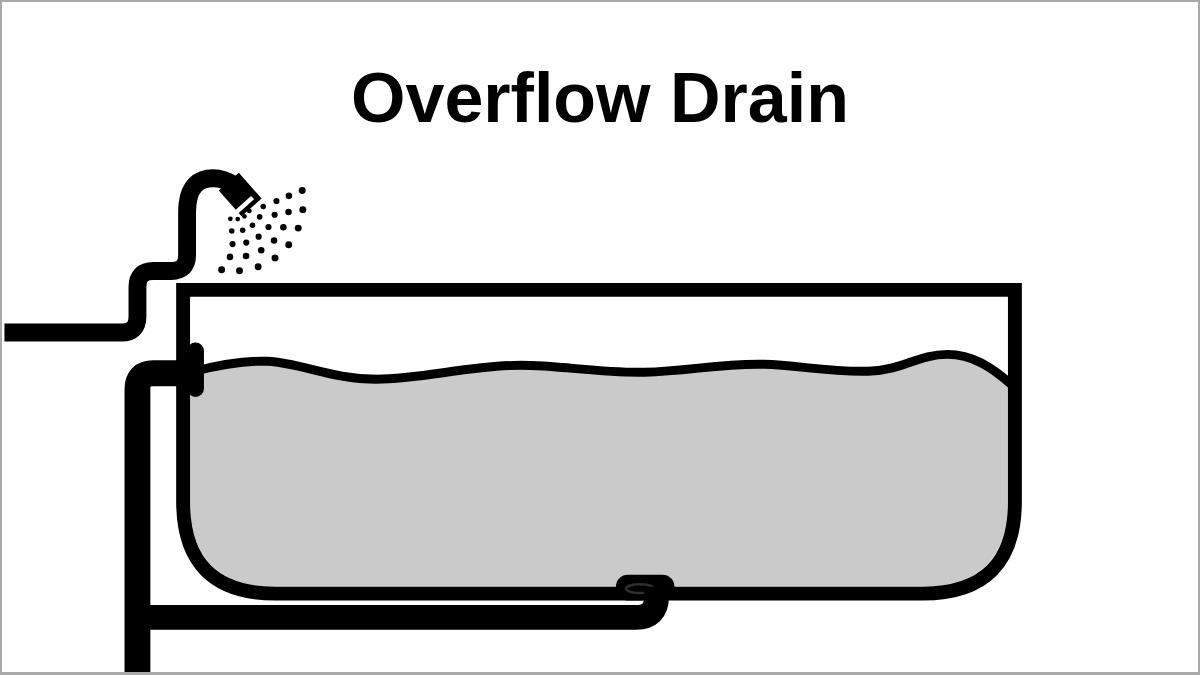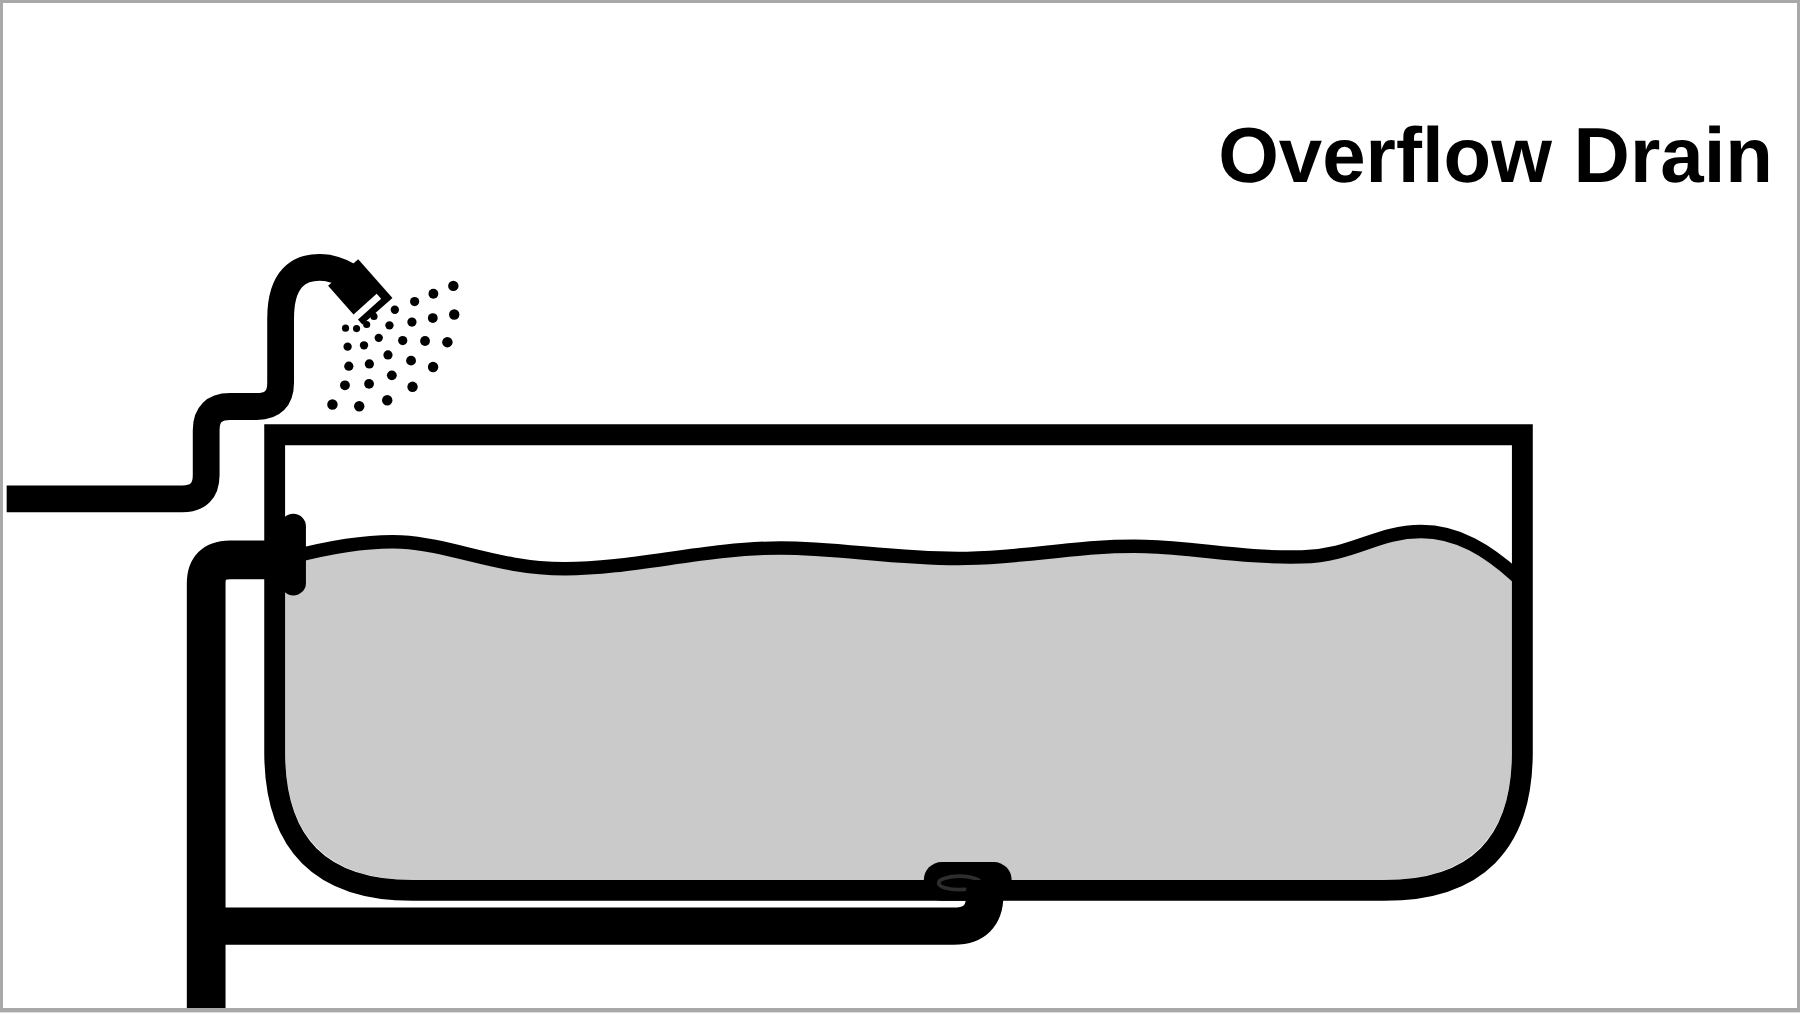--- a/index.html
+++ b/index.html
@@ -9,23 +9,23 @@
     box-sizing:border-box;
     background:var(--background,#fff);
     border:2px solid var(--frame,#a9a9a9);
     border-bottom-width:3px;
     overflow:hidden;
     font-family:"Liberation Sans","DejaVu Sans",sans-serif;
   }
   .title{
     position:absolute;
     top:56px;left:0;right:0;
-    margin:16px;
-    text-align:right;
-    font-size:52px;
+    margin:0;
+    text-align:center;
+    font-size:70px;
     font-weight:800;
     letter-spacing:0px;
     color:var(--ink,#000);
     font-family:"Liberation Sans","DejaVu Sans",sans-serif;
   }
   .diagram{
     position:absolute;top:0;left:0;
     width:1196px;height:670px;
     color:var(--ink,#000);
   }

